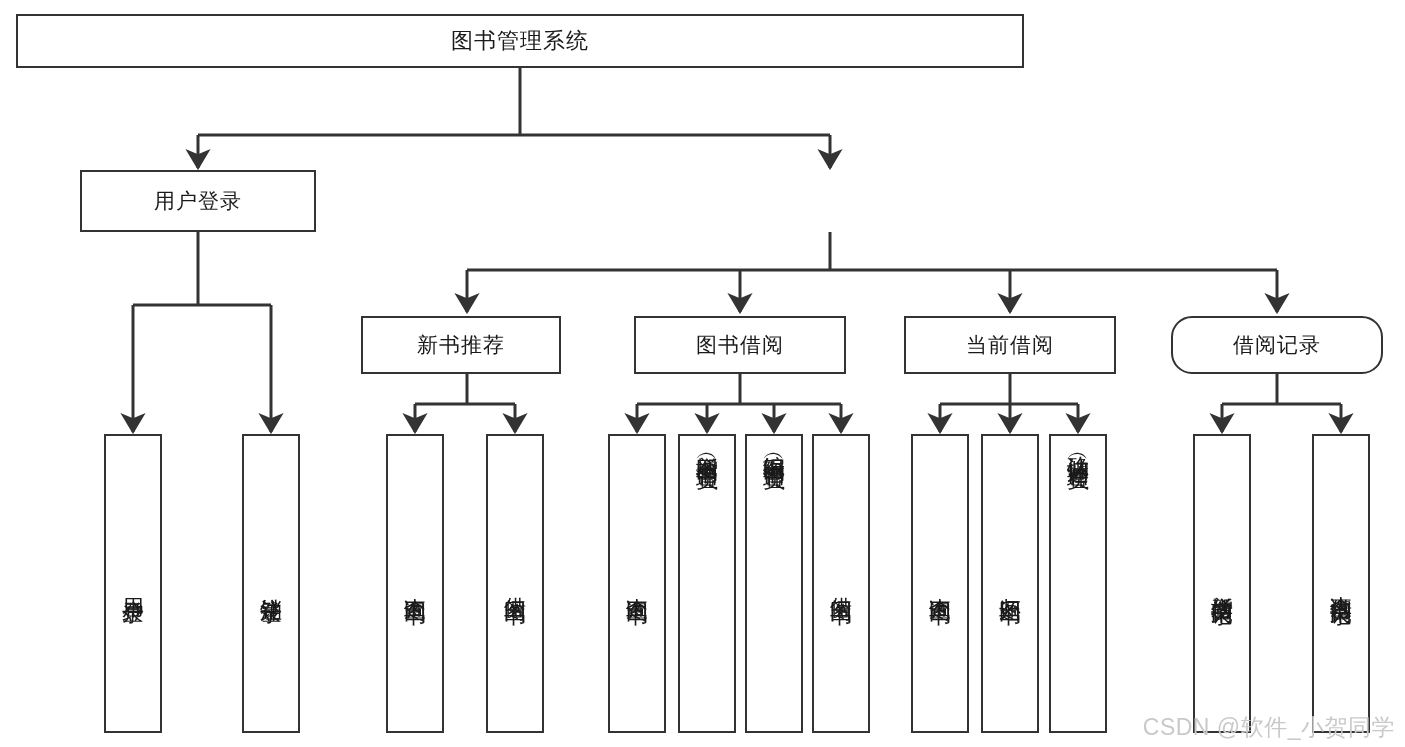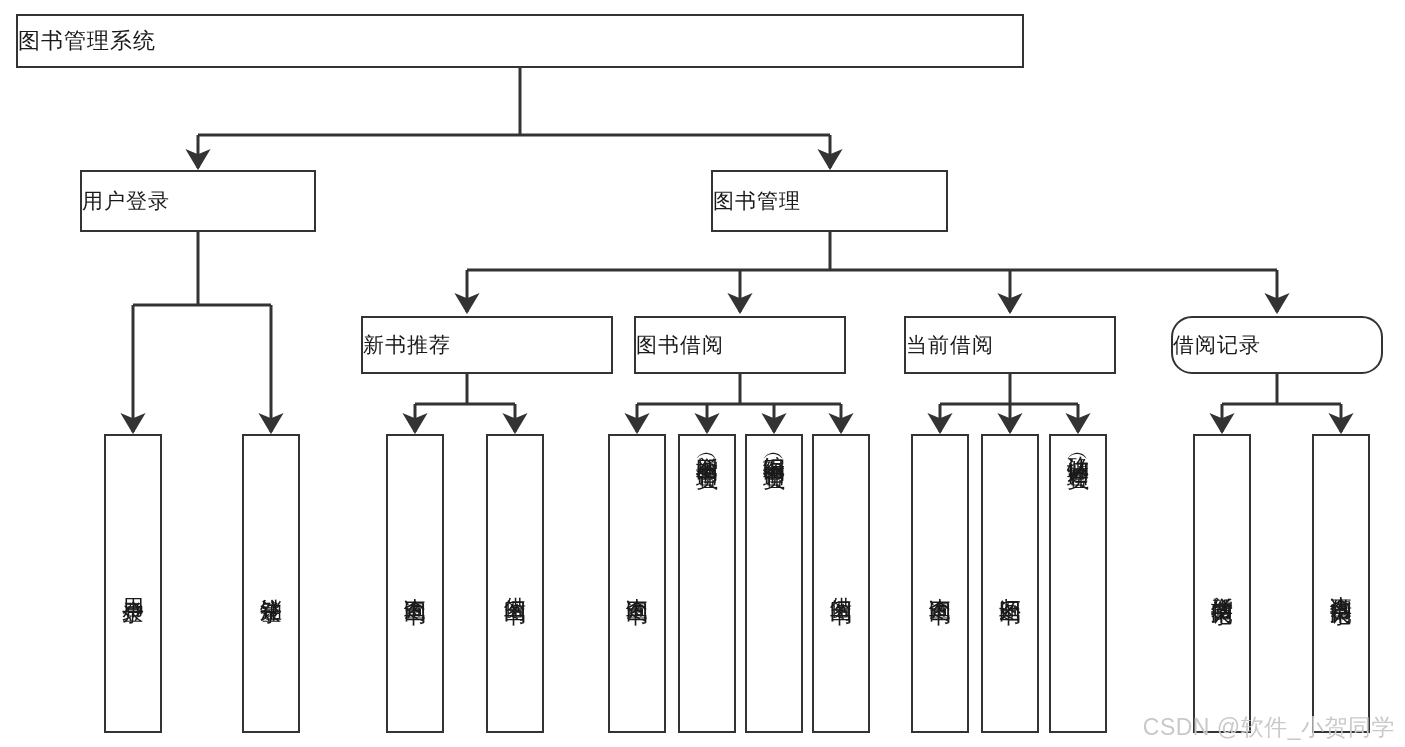--- a/index.html
+++ b/index.html
@@ -25,20 +25,21 @@
     height: 747px;
     pointer-events: none;
   }
   .node {
     position: absolute;
     box-sizing: border-box;
     background: #ffffff;
     border: 2px solid #333333;
     display: flex;
     align-items: center;
+    justify-content: center;
     color: #1a1a1a;
   }
   .node.horiz {
     font-size: 21px;
     letter-spacing: 1px;
     line-height: 1.2;
   }
   .node.root {
     font-size: 22px;
   }
@@ -127,25 +128,22 @@
     </g>
   </svg>
 
   <div class="node horiz root" style="left:16px; top:14px; width:1008px; height:54px;">
     <span>图书管理系统</span>
   </div>
 
   <div class="node horiz" style="left:80px; top:170px; width:236px; height:62px;">
     <span>用户登录</span>
   </div>
-  <div class="node horiz" style="left:711px; top:170px; width:237px; height:62px;">
-    <span>图书管理</span>
-  </div>
-
-  <div class="node horiz" style="left:361px; top:316px; width:252px; height:58px;">
+
+  <div class="node horiz" style="left:361px; top:316px; width:200px; height:58px;">
     <span>新书推荐</span>
   </div>
   <div class="node horiz" style="left:634px; top:316px; width:212px; height:58px;">
     <span>图书借阅</span>
   </div>
   <div class="node horiz" style="left:904px; top:316px; width:212px; height:58px;">
     <span>当前借阅</span>
   </div>
   <div class="node horiz" style="left:1171px; top:316px; width:212px; height:58px;border-radius:21px;">
     <span>借阅记录</span>

